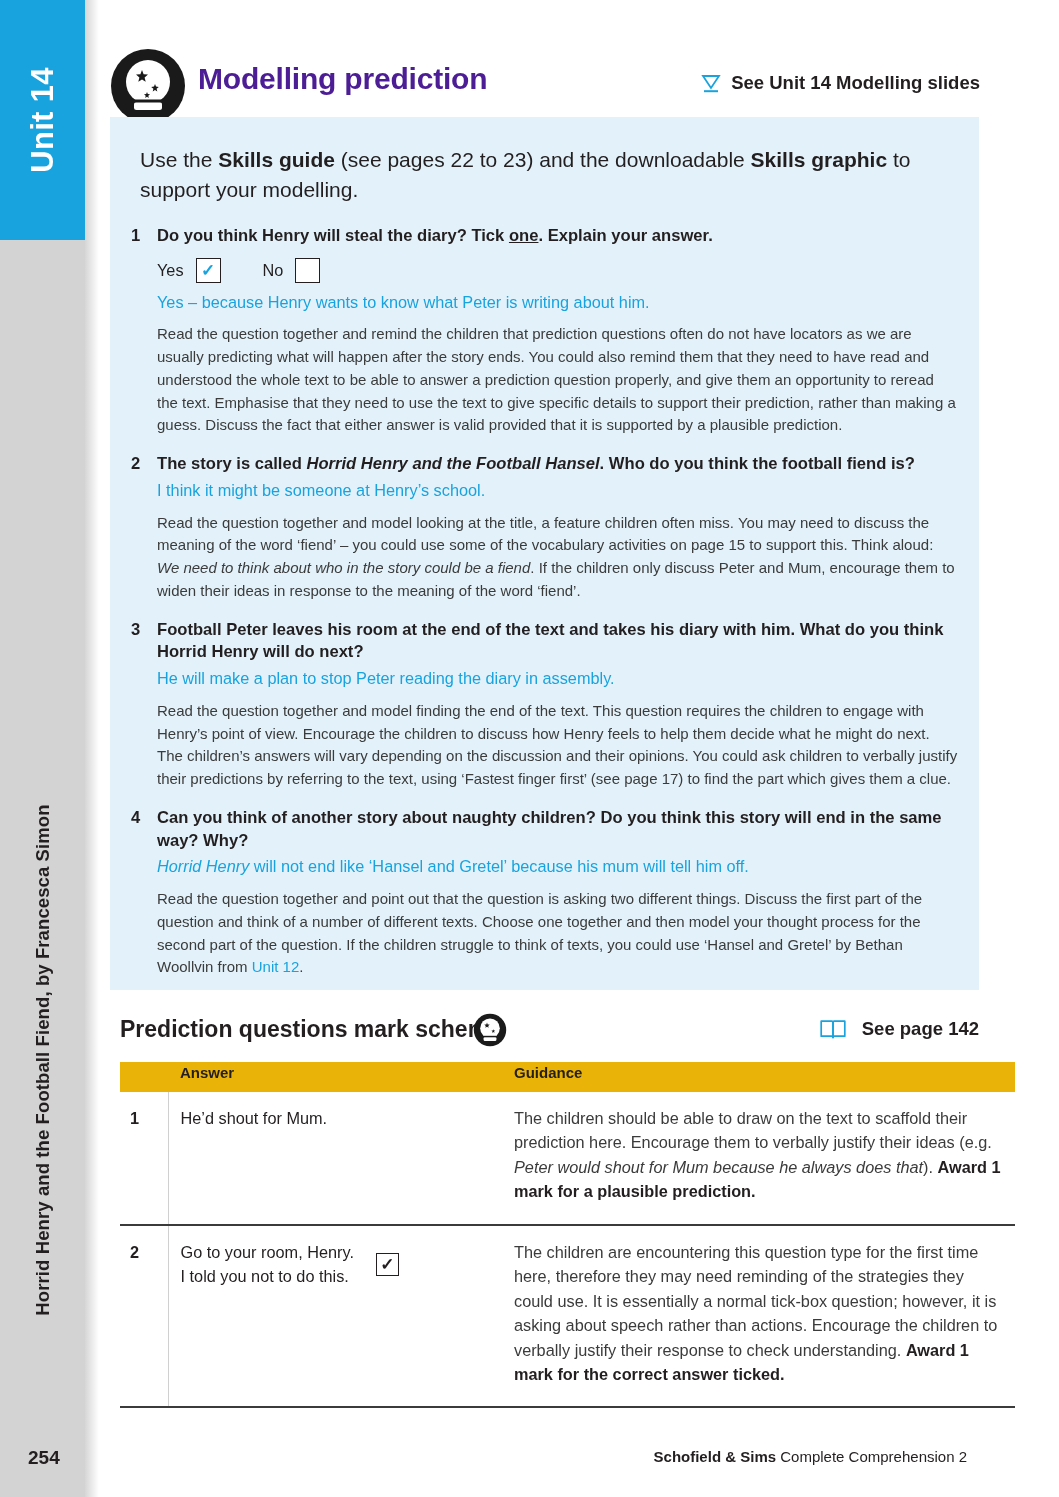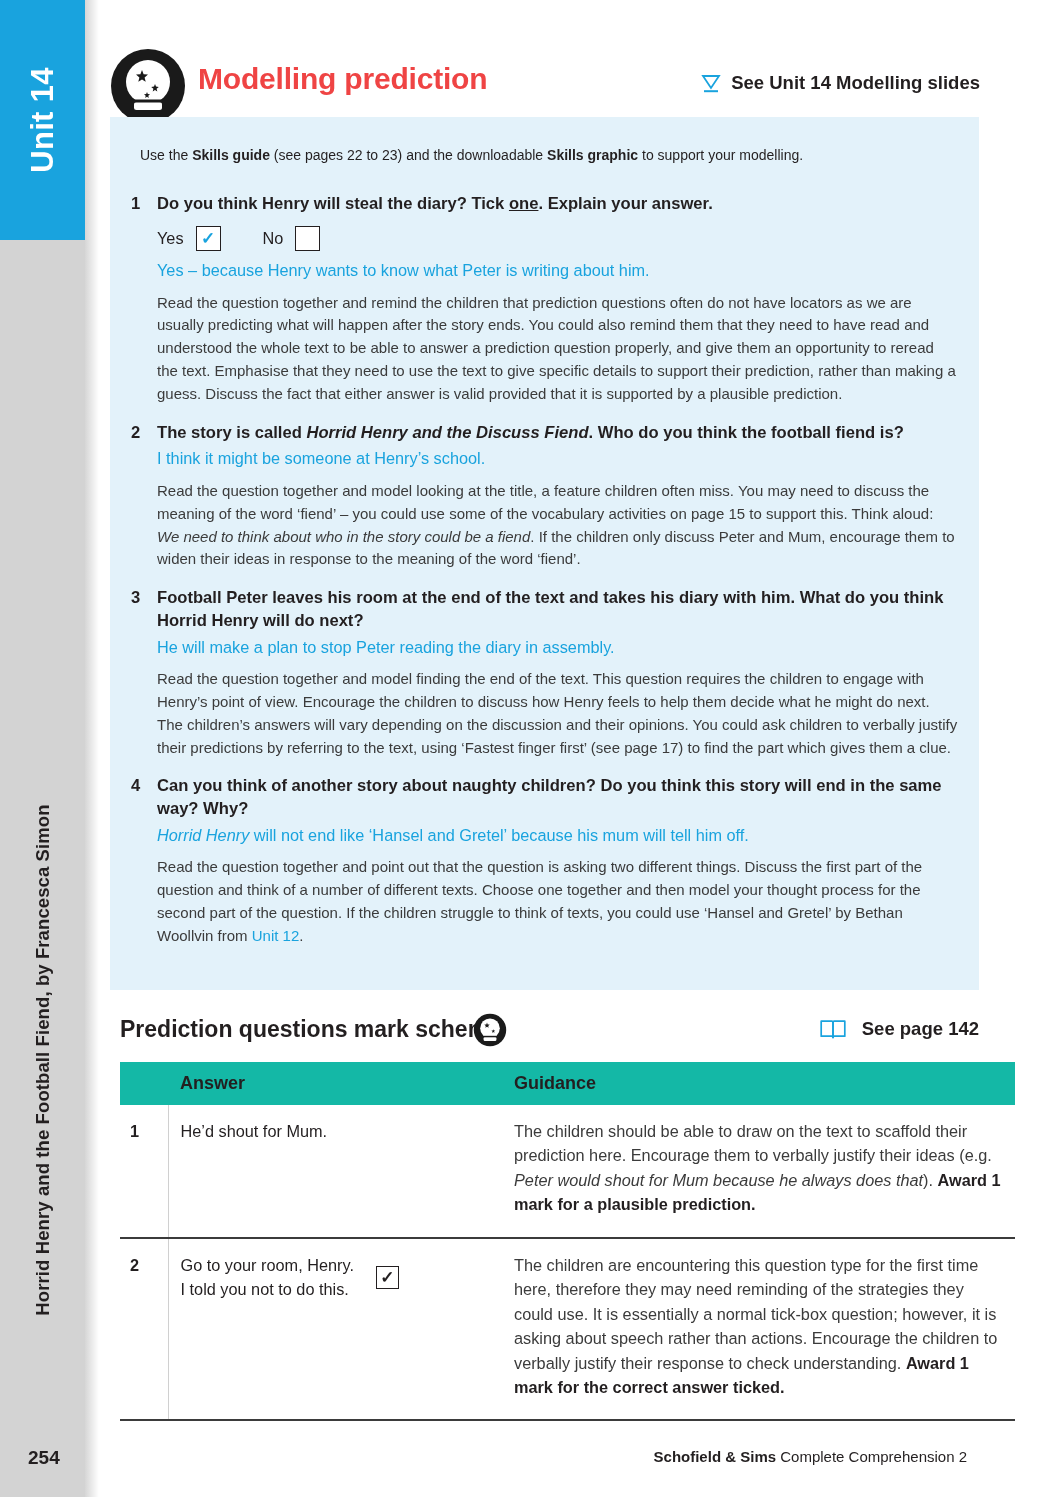--- a/index.html
+++ b/index.html
@@ -83,21 +83,21 @@
   #crystal-ball-icon-big {
     position: absolute;
     left: 0; top: 0;
     width: 76px; height: 76px;
   }
   #page-title {
     position: absolute;
     left: 88px; top: 14px;
     font-size: 30px;
     font-weight: bold;
-    color: #ef4444;
+    color: #4c1d95;
     letter-spacing: -.2px;
   }
   #slides-link {
     position: absolute;
     right: 0; top: 24px;
     display: flex;
     align-items: center;
     gap: 9px;
   }
   #slides-link .label {
@@ -115,24 +115,24 @@
   #modelling-panel {
     position: absolute;
     left: 110px; top: 117px;
     width: 869px;
     height: 873px;
     background: #e3f2fa;
     box-sizing: border-box;
     padding: 28px 21px 10px 21px;
   }
   .intro-line {
-    font-size: 14px;
+    font-size: 21px;
     line-height: 1.45;
     color: #231f20;
-    margin: 0 0 28px 9px;
+    margin: 0 0 19px 9px;
   }
   .intro-line b { font-weight: bold; }
 
   .qblock { margin-bottom: 16px; }
   .qhead {
     display: flex;
     align-items: flex-start;
     font-size: 16.6px;
     font-weight: bold;
     line-height: 1.37;
@@ -220,26 +220,26 @@
   .book-icon { width: 26px; height: 20px; display: block; }
 
   #mark-table {
     position: absolute;
     left: 120px; top: 1062px;
     width: 859px;
     border-collapse: collapse;
     table-layout: fixed;
   }
   #mark-table th {
-    background: #14b8a6;
+    background: #eab308;
     text-align: left;
-    font-size: 18px;
-    font-weight: bold;
-    color: #231f20;
-    padding: 11px 0 11px 12px;
+    font-size: 15px;
+    font-weight: bold;
+    color: #231f20;
+    padding: 2px 0 11px 12px;
   }
   #mark-table th.c-num { width: 36px; padding-left: 12px; }
   #mark-table th.c-ans { width: 322px; }
   #mark-table th.c-guid { width: 501px; }
   #mark-table td {
     vertical-align: top;
     font-size: 16.3px;
     line-height: 1.5;
     color: #3b3b3b;
     padding: 14px 14px 20px 12px;
@@ -333,21 +333,21 @@
           <span class="mark"></span>
         </span>
     </div>
     <div class="answer">Yes – because Henry wants to know what Peter is writing about him.</div>
     <div class="guidance">Read the question together and remind the children that prediction questions often do not have locators as we are usually predicting what will happen after the story ends. You could also remind them that they need to have read and understood the whole text to be able to answer a prediction question properly, and give them an opportunity to reread the text. Emphasise that they need to use the text to give specific details to support their prediction, rather than making a guess. Discuss the fact that either answer is valid provided that it is supported by a plausible prediction.</div>
   </div>
 
   <div class="qblock">
     <div class="qhead">
       <span class="qnum">2</span>
-      <span class="qtext"><span>The story is called </span><i>Horrid Henry and the Discuss Fiend</i><span>. Who do you think the football fiend is?</span></span>
+      <span class="qtext"><span>The story is called </span><i>Horrid Henry and the Football Hansel</i><span>. Who do you think the football fiend is?</span></span>
     </div>
     <div class="answer">I think it might be someone at Henry’s school.</div>
     <div class="guidance"><span>Read the question together and model looking at the title, a feature children often miss. You may need to discuss the meaning of the word ‘fiend’ – you could use some of the vocabulary activities on page 15 to support this. Think aloud: </span><i>We need to think about who in the story could be a fiend</i><span>. If the children only discuss Peter and Mum, encourage them to widen their ideas in response to the meaning of the word ‘fiend’.</span></div>
   </div>
 
   <div class="qblock">
     <div class="qhead">
       <span class="qnum">3</span>
       <span class="qtext">Football Peter leaves his room at the end of the text and takes his diary with him. What do you think Horrid Henry will do next?</span>
     </div>

